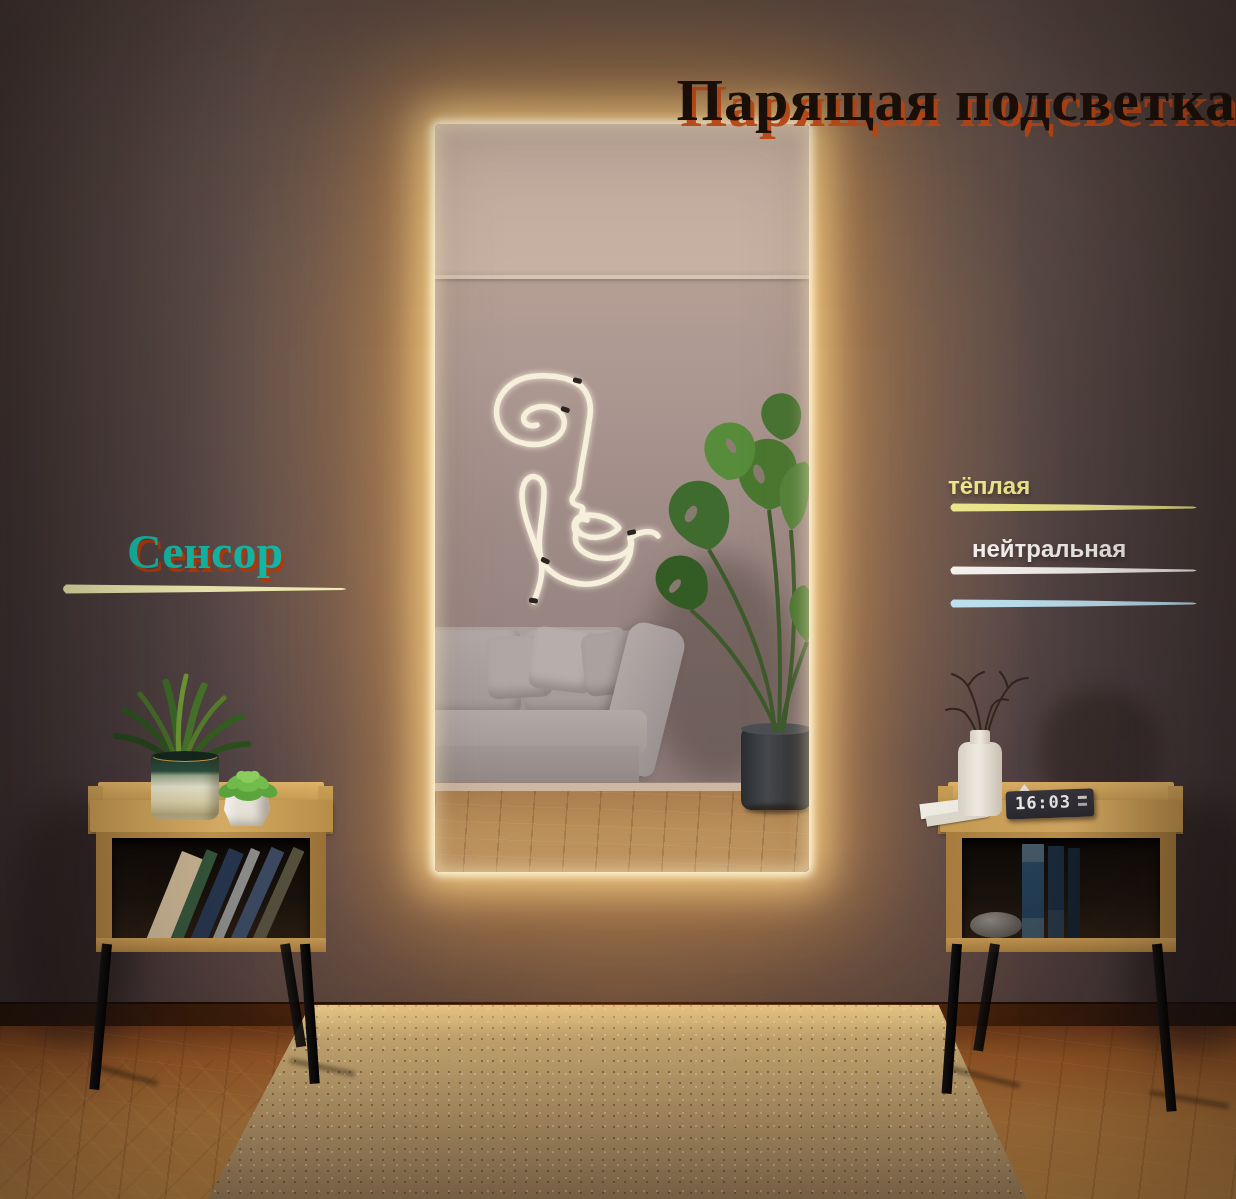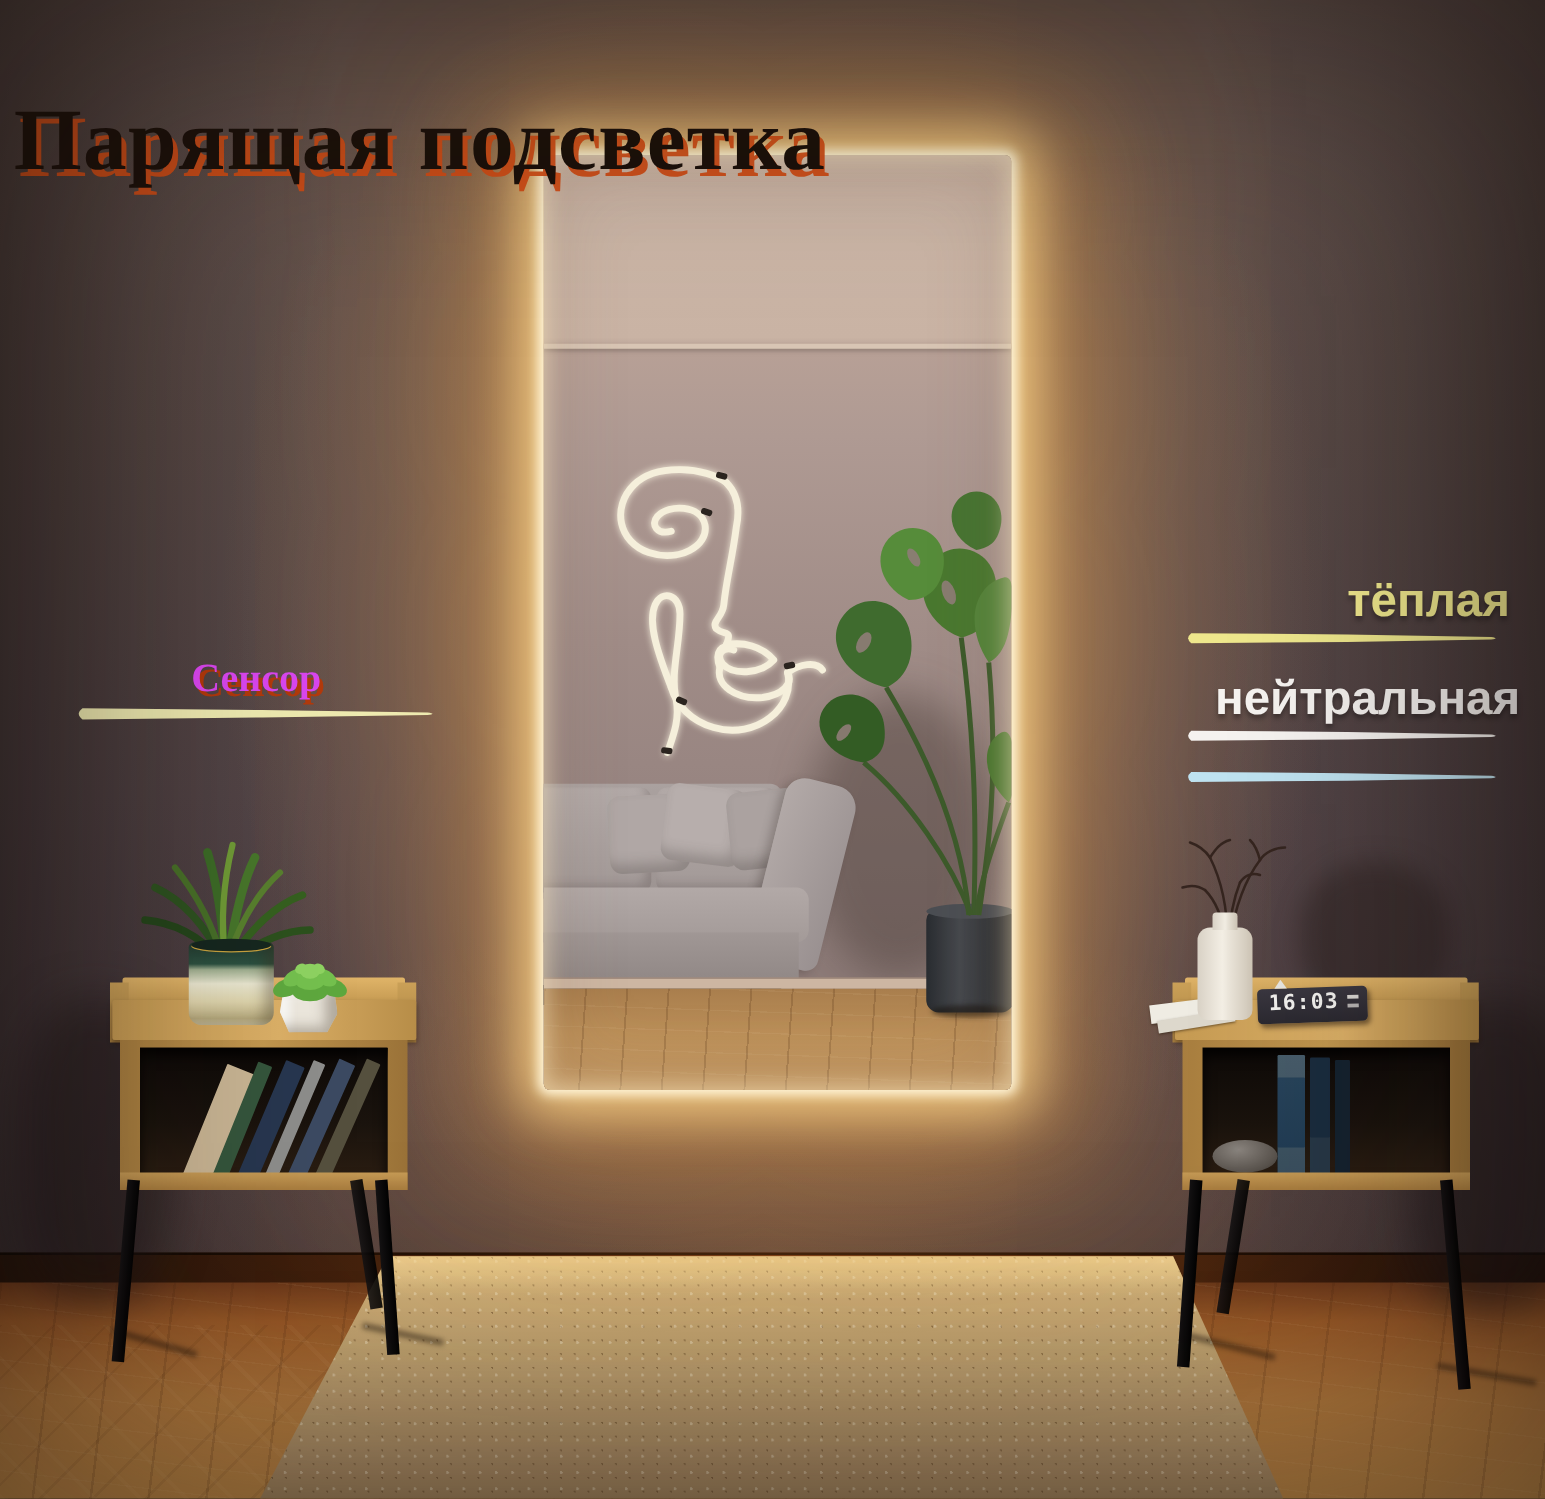--- a/index.html
+++ b/index.html
@@ -82,31 +82,31 @@
     background:linear-gradient(90deg,#2a2d31,#45484d 38%,#303337 75%,#202327);
     border-radius:8px 8px 10px 10px;}
   .refl-pot::before{content:"";position:absolute;left:0;top:-5px;width:100%;height:12px;border-radius:50%;
     background:#4b4e53;}
   .refl-pot::after{content:"";position:absolute;left:4px;bottom:-4px;width:92%;height:10px;border-radius:50%;
     background:rgba(20,14,10,.55);filter:blur(2px);}
   .refl-wallshadow{left:210px;top:430px;width:150px;height:230px;background:rgba(58,44,40,.38);
     filter:blur(16px);border-radius:50%;}
 
   
-  .title{left:0;top:26px;width:1236px;text-align:left;z-index:40;
-    font-family:"Liberation Serif","DejaVu Serif",serif;font-size:70px;font-weight:700;
-    color:#1c110a;letter-spacing:1px;text-shadow:4px 6px 0 rgba(208,77,22,.95);padding-left:11px;}
+  .title{left:0;top:26px;width:1236px;text-align:right;z-index:40;
+    font-family:"Liberation Serif","DejaVu Serif",serif;font-size:60px;font-weight:700;
+    color:#1c110a;letter-spacing:1px;text-shadow:4px 6px 0 rgba(208,77,22,.95);}
   .sensor-block{left:40px;top:524px;width:330px;text-align:center;z-index:40;
     font-family:"Liberation Serif","DejaVu Serif",serif;}
-  .sensor-heading{position:static;display:block;font-size:32px;font-weight:700;color:#d946ef;
+  .sensor-heading{position:static;display:block;font-size:48px;font-weight:700;color:#14b8a6;
     text-shadow:3px 4px 0 rgba(186,55,5,.9);}
   .sensor-underline{position:static;display:block;margin:4px auto 0;width:290px;height:12px;}
   .sensor-sub{position:static;display:block;margin-top:8px;font-size:40px;font-weight:700;color:#f8ebe4;
     text-shadow:3px 4px 0 rgba(165,62,36,.85);}
-  .modes{left:948px;top:460px;width:260px;z-index:40;font-weight:700;font-size:38px;text-align:right;}
+  .modes{left:948px;top:472px;width:260px;z-index:40;font-weight:700;font-size:24px;}
   .mode{position:static;display:block;margin-bottom:22px;}
   .mode-label{position:static;display:block;text-shadow:0 3px 4px rgba(0,0,0,.35);}
   .mode-underline{position:static;display:block;width:252px;height:11px;margin-top:2px;}
   .mode-warm .mode-label{color:#efe88d;}
   .mode-neutral .mode-label{color:#f6f3f0;margin-left:24px;}
   .mode-cold .mode-label{color:#bfe3f1;}
 
   
   .stand{z-index:20;}
   .stand-wallshadow{filter:blur(18px);background:rgba(28,19,20,.5);border-radius:40%;}

